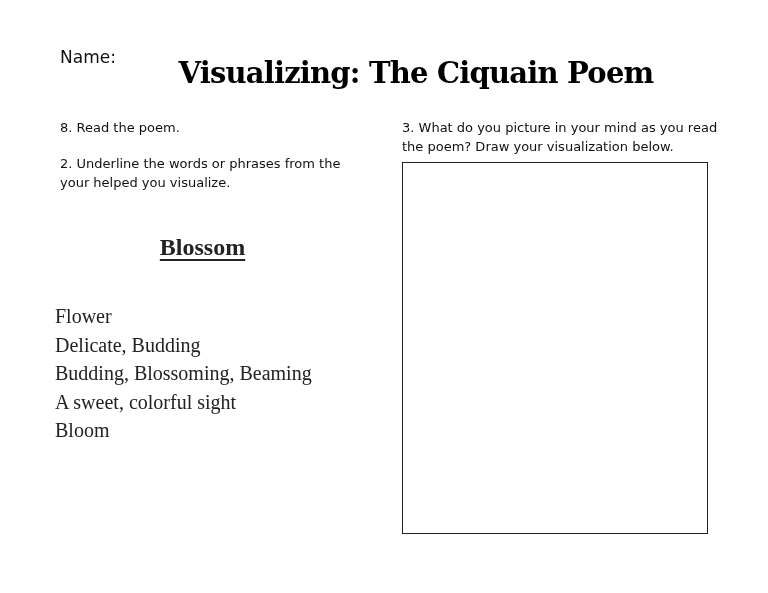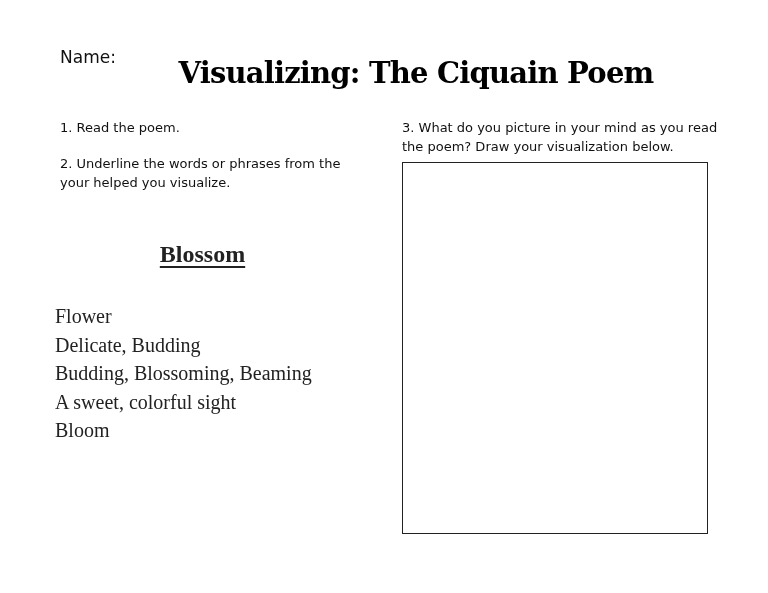--- a/index.html
+++ b/index.html
@@ -14,41 +14,41 @@
       position: absolute; left: 0; width: 768px; top: 56px; text-align: center;
       font-family: "DejaVu Serif", serif; font-weight: bold; font-size: 29px; letter-spacing: -0.8px;
       color: #000;
       padding-left: 32px;
     }
     .instr {
       position: absolute; font-size: 13px; line-height: 19px; color: #111;
     }
     .poem-title {
       position: absolute; left: 60px; width: 285px; top: 234px; text-align: center;
-      font-family: "Liberation Serif", serif; font-weight: bold; font-size: 24px; color: #222; margin-top: 7px;
+      font-family: "Liberation Serif", serif; font-weight: bold; font-size: 24px; color: #222;
     }
     .poem-title span { text-decoration: underline; text-underline-offset: 4px; text-decoration-thickness: 2px; }
     .poem-lines {
       position: absolute; left: 55px; width: 295px; top: 302px; text-align: left;
       font-family: "Liberation Serif", serif; font-size: 20px; line-height: 28.5px; color: #222;
     }
     .poem-line { display: block; white-space: nowrap; }
     .draw-box {
       position: absolute; left: 402px; top: 162px; width: 304px; height: 370px;
       border: 1px solid #222; border-right-width: 1.5px; border-bottom-width: 1.5px; background: #fff;
     }
   </style>
 </head>
 <body>
 
 <div class="name-label">Name:</div>
 
 <div class="title">Visualizing:  The Ciquain Poem</div>
 
-<div class="instr" style="left:60px; top:118px;">1. Read the poem.</div>
+<div class="instr" style="left:60px; top:118px;">8. Read the poem.</div>
 
 <div class="instr" style="left:60px; top:154px;">
   <div>2. Underline the words or phrases from the</div>
   <div>your helped you visualize.</div>
 </div>
 
 <div class="instr" style="left:402px; top:118px;">
   <div>3. What do you picture in your mind as you read</div>
   <div>the poem? Draw your visualization below.</div>
 </div>

